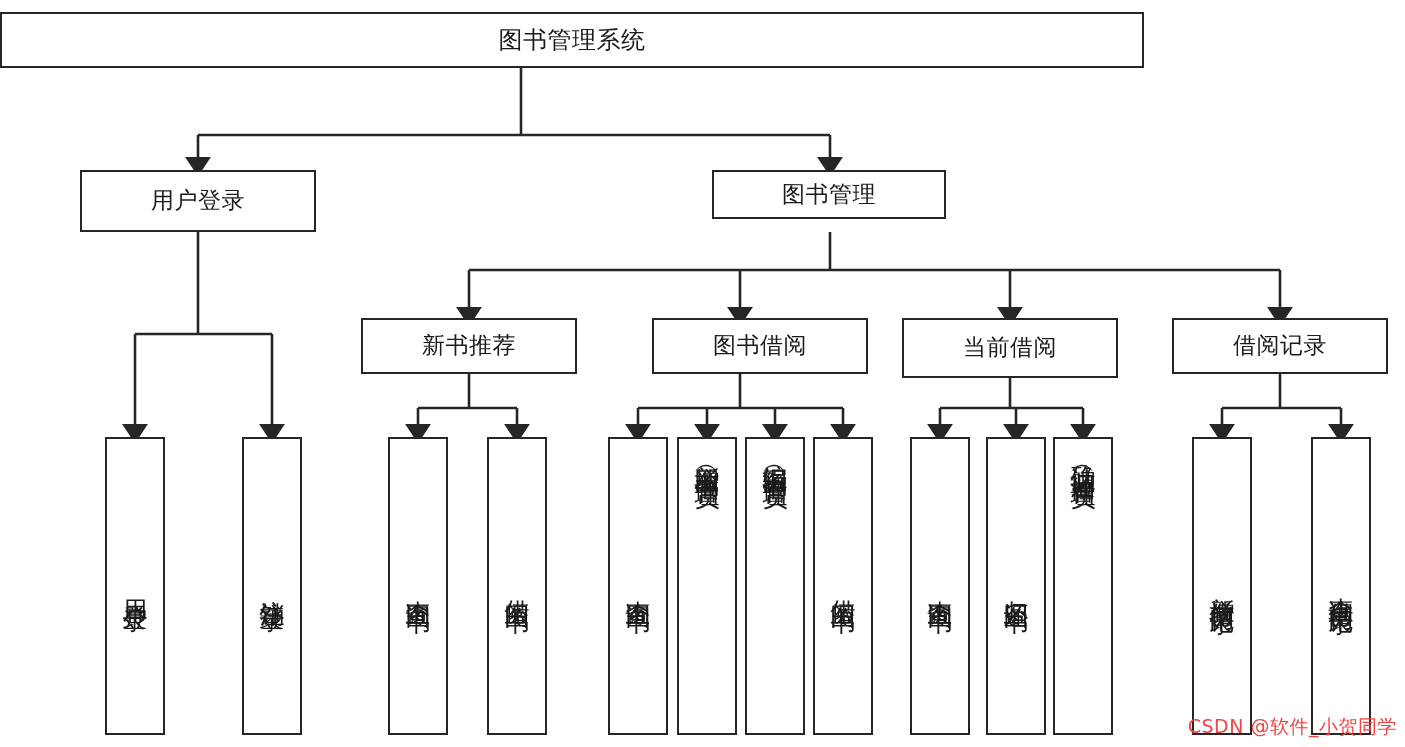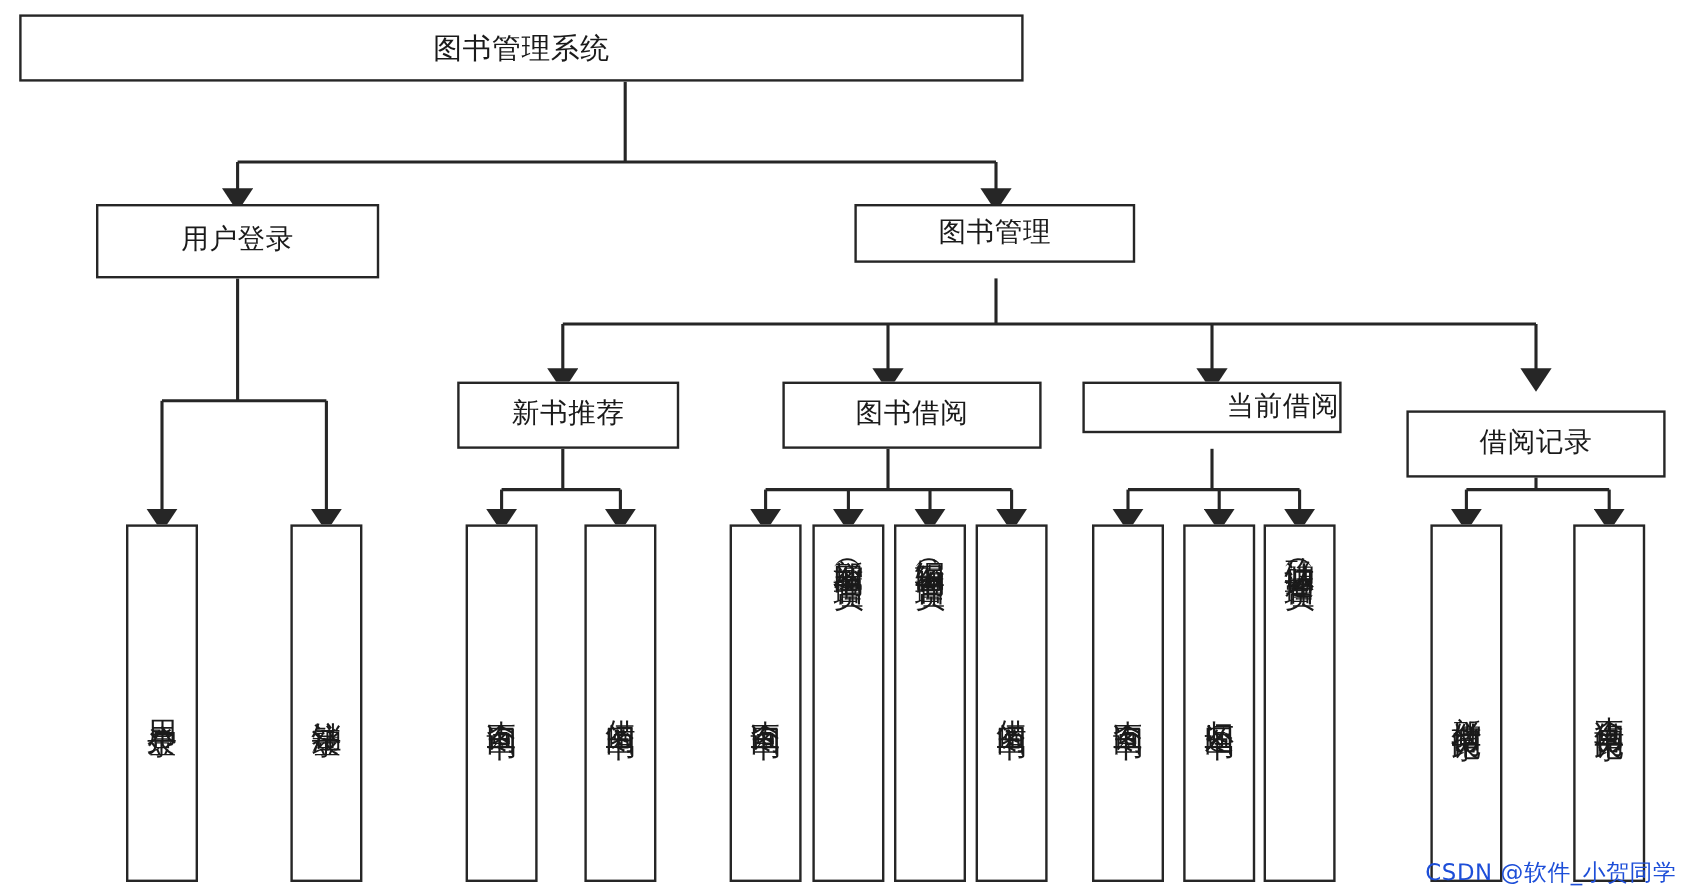--- a/index.html
+++ b/index.html
@@ -123,41 +123,41 @@
       <path d="M1016,408 L1016,427" marker-end="url(#arrow)"></path>
       <path d="M1083,408 L1083,427" marker-end="url(#arrow)"></path>
 
       <path d="M1280,374 L1280,408"></path>
       <path d="M1222,408 L1341,408"></path>
       <path d="M1222,408 L1222,427" marker-end="url(#arrow)"></path>
       <path d="M1341,408 L1341,427" marker-end="url(#arrow)"></path>
     </g>
   </svg>
 
-  <div class="node root h" id="n-root" style="left: 16px; top: 12px; width: 837px; height: 56px;">
+  <div class="node root h" id="n-root" style="left: 0; top: 12px; width: 1144px; height: 56px;">
     <span class="lbl">图书管理系统</span>
   </div>
 
   <div class="node h" id="n-l2-0" style="left: 80px; top: 170px; width: 236px; height: 62px;">
     <span class="lbl">用户登录</span>
   </div>
   <div class="node h" id="n-l2-1" style="left: 712px; top: 170px; width: 234px; height: 49px;">
     <span class="lbl">图书管理</span>
   </div>
 
-  <div class="node h" id="n-l3-0" style="left: 361px; top: 318px; width: 185px; height: 56px; margin-left: 20px;">
+  <div class="node h" id="n-l3-0" style="left: 361px; top: 318px; width: 216px; height: 56px;">
     <span class="lbl">新书推荐</span>
   </div>
   <div class="node h" id="n-l3-1" style="left: 652px; top: 318px; width: 216px; height: 56px;">
     <span class="lbl">图书借阅</span>
   </div>
-  <div class="node h" id="n-l3-2" style="left: 902px; top: 318px; width: 216px; height: 43px; justify-content: flex-end;">
+  <div class="node h" id="n-l3-2" style="left: 902px; top: 318px; width: 216px; height: 60px;">
     <span class="lbl">当前借阅</span>
   </div>
-  <div class="node h" id="n-l3-3" style="left: 1172px; top: 318px; width: 216px; height: 56px; margin-top: 24px;">
+  <div class="node h" id="n-l3-3" style="left: 1172px; top: 318px; width: 216px; height: 56px;">
     <span class="lbl">借阅记录</span>
   </div>
 
   <div class="node v mid" id="n-lf-0" style="left: 105px; top: 437px; width: 60px; height: 298px;">
     <span class="lbl">用户登录</span>
   </div>
   <div class="node v mid" id="n-lf-1" style="left: 242px; top: 437px; width: 60px; height: 298px;">
     <span class="lbl">注销登录</span>
   </div>
   <div class="node v mid" id="n-lf-2" style="left: 388px; top: 437px; width: 60px; height: 298px;">
@@ -187,15 +187,15 @@
   <div class="node v" id="n-lf-10" style="left: 1053px; top: 437px; width: 60px; height: 298px;">
     <span class="lbl">确认归还（管理员）</span>
   </div>
   <div class="node v mid" id="n-lf-11" style="left: 1192px; top: 437px; width: 60px; height: 298px;">
     <span class="lbl">新增借阅记录</span>
   </div>
   <div class="node v mid" id="n-lf-12" style="left: 1311px; top: 437px; width: 60px; height: 298px;">
     <span class="lbl">查询借阅记录</span>
   </div>
 
-  <div class="watermark" id="wm" style="right: 8px; top: 714px; color: #1d4ed8;">CSDN @软件_小贺同学</div>
+  <div class="watermark" id="wm" style="right: 8px; top: 714px; color: #ef4444;">CSDN @软件_小贺同学</div>
 
 </div>
 
 </body></html>

